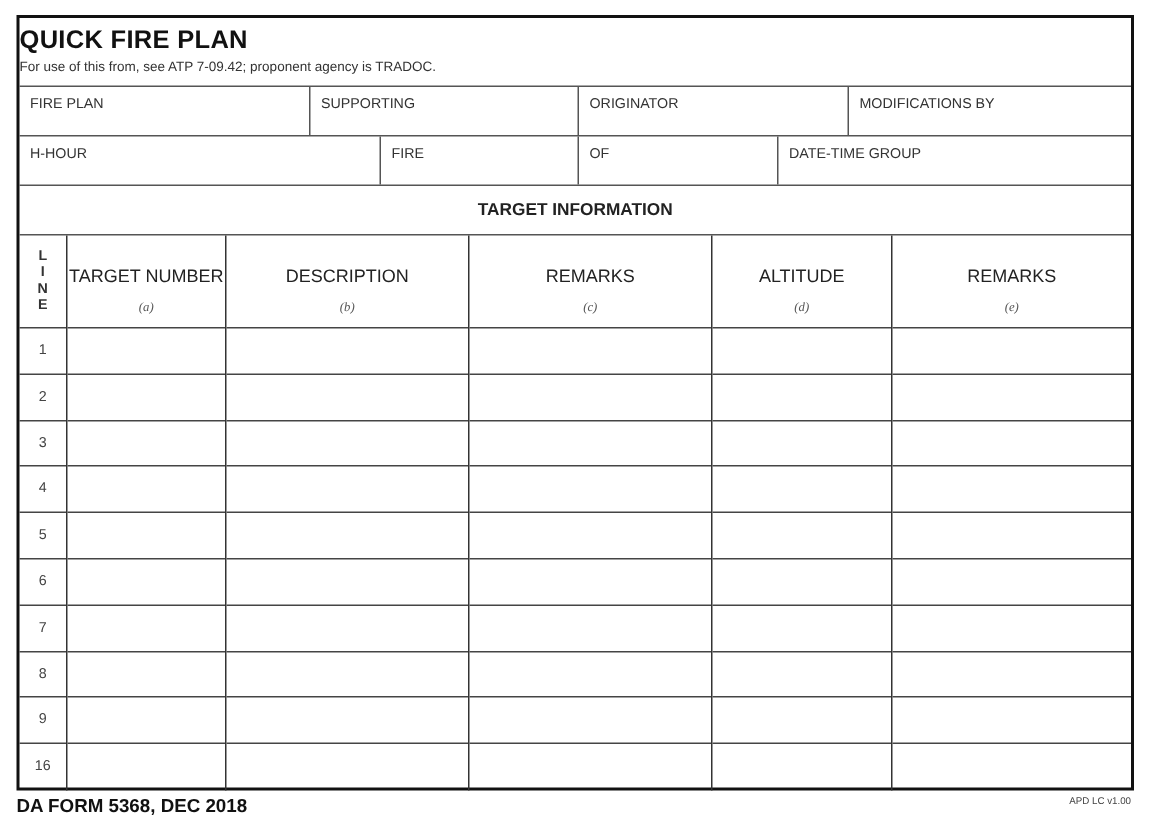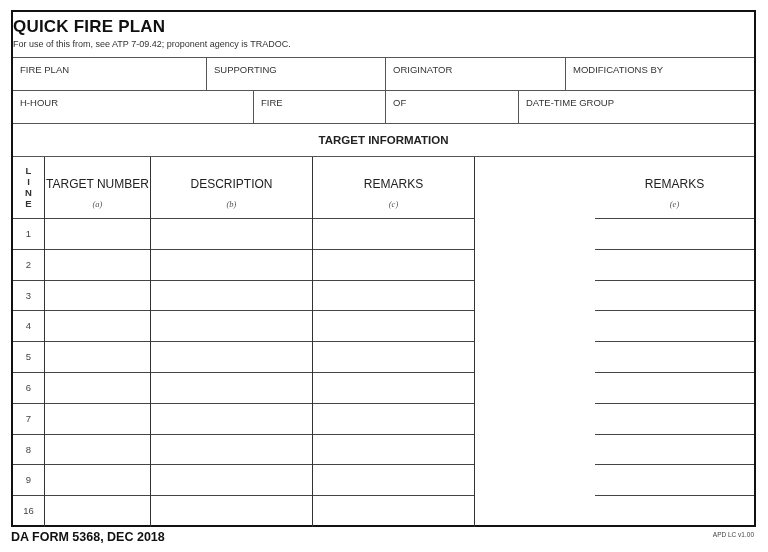--- a/index.html
+++ b/index.html
@@ -160,20 +160,36 @@
       <div class="cell" style="top:123.6px;"><input style=""></div>
       <div class="cell" style="top:154.4px;"><input style=""></div>
       <div class="cell" style="top:185.2px;"><input style=""></div>
       <div class="cell" style="top:216px;"><input style=""></div>
       <div class="cell" style="top:246.8px;"><input style=""></div>
       <div class="cell" style="top:277.6px;"><input style=""></div>
       <div class="cell" style="top:308.4px;"><input style=""></div>
       <div class="cell" style="top:339.2px;"><input style=""></div>
     </div>
 
+    <div class="col" style="left:462px;width:120px;">
+      <div class="col-head">
+        <div class="h">ALTITUDE</div>
+        <div class="s">(d)</div>
+      </div>
+      <div class="cell" style="top:62px;"><input style=""></div>
+      <div class="cell" style="top:92.8px;"><input style=""></div>
+      <div class="cell" style="top:123.6px;"><input style=""></div>
+      <div class="cell" style="top:154.4px;"><input style=""></div>
+      <div class="cell" style="top:185.2px;"><input style=""></div>
+      <div class="cell" style="top:216px;"><input style=""></div>
+      <div class="cell" style="top:246.8px;"><input style=""></div>
+      <div class="cell" style="top:277.6px;"><input style=""></div>
+      <div class="cell" style="top:308.4px;"><input style=""></div>
+      <div class="cell" style="top:339.2px;"><input style=""></div>
+    </div>
 
     <div class="col" style="left:582px;width:159px;">
       <div class="col-head">
         <div class="h">REMARKS</div>
         <div class="s">(e)</div>
       </div>
       <div class="cell" style="top:62px;"><input style=""></div>
       <div class="cell" style="top:92.8px;"><input style=""></div>
       <div class="cell" style="top:123.6px;"><input style=""></div>
       <div class="cell" style="top:154.4px;"><input style=""></div>

